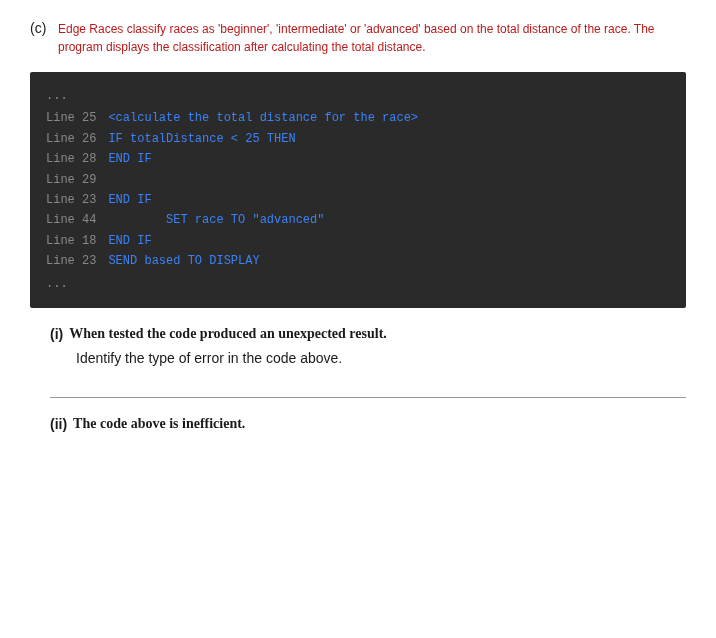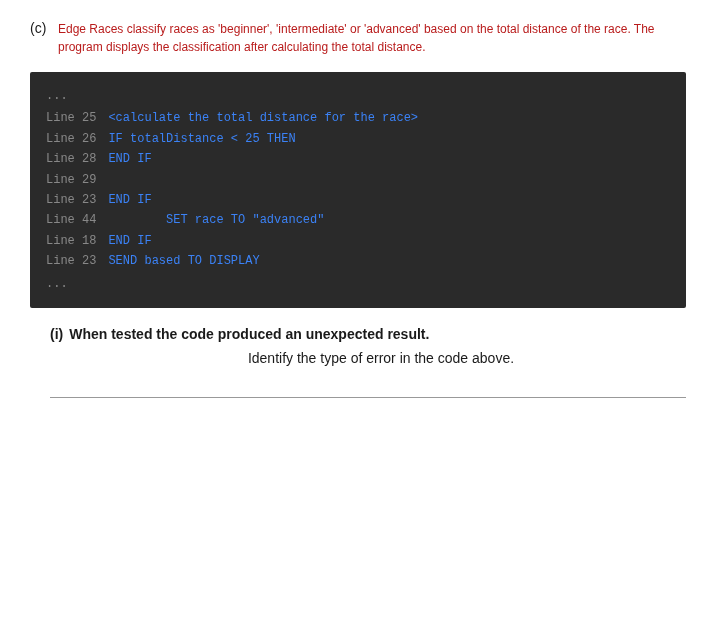--- a/index.html
+++ b/index.html
@@ -78,35 +78,35 @@
       gap: 6px;
       margin-bottom: 6px;
       font-weight: bold;
     }
 
     .sub-question-body {
       margin-left: 26px;
       font-size: 14px;
       line-height: 1.5;
       color: #1a1a1a;
-      text-align: center;
     }
 
     .answer-line {
       border-bottom: 1px solid #999999;
       margin-top: 28px;
       margin-bottom: 4px;
     }
 
     .sub-question-label {
       font-size: 14px;
     }
 
     .sub-question-text {
       font-size: 14px;
+      font-family: Liberation Serif, serif;
     }
   </style>
 </head>
 <body>
 
 <div>
   <div class="question-header">
     <span class="question-label">(c)</span>
     <span class="question-text">Edge Races classify races as 'beginner', 'intermediate' or 'advanced' based on the total distance of the race. The program displays the classification after calculating the total distance.</span>
   </div>
@@ -153,15 +153,19 @@
   <div id="sub-questions-container">
       <div class="sub-question">
       <div class="sub-question-header">
         <span class="sub-question-label">(i)</span>
         <span class="sub-question-text">When tested the code produced an unexpected result.</span>
       </div>
       <div class="sub-question-body">Identify the type of error in the code above.</div>
     <div class="answer-line"></div>
       </div>
       <div class="sub-question">
+      <div class="sub-question-header">
+        <span class="sub-question-label">(ii)</span>
+        <span class="sub-question-text">The code above is inefficient.</span>
+      </div>
     </div>
     </div>
 </div>
 
 </body></html>

